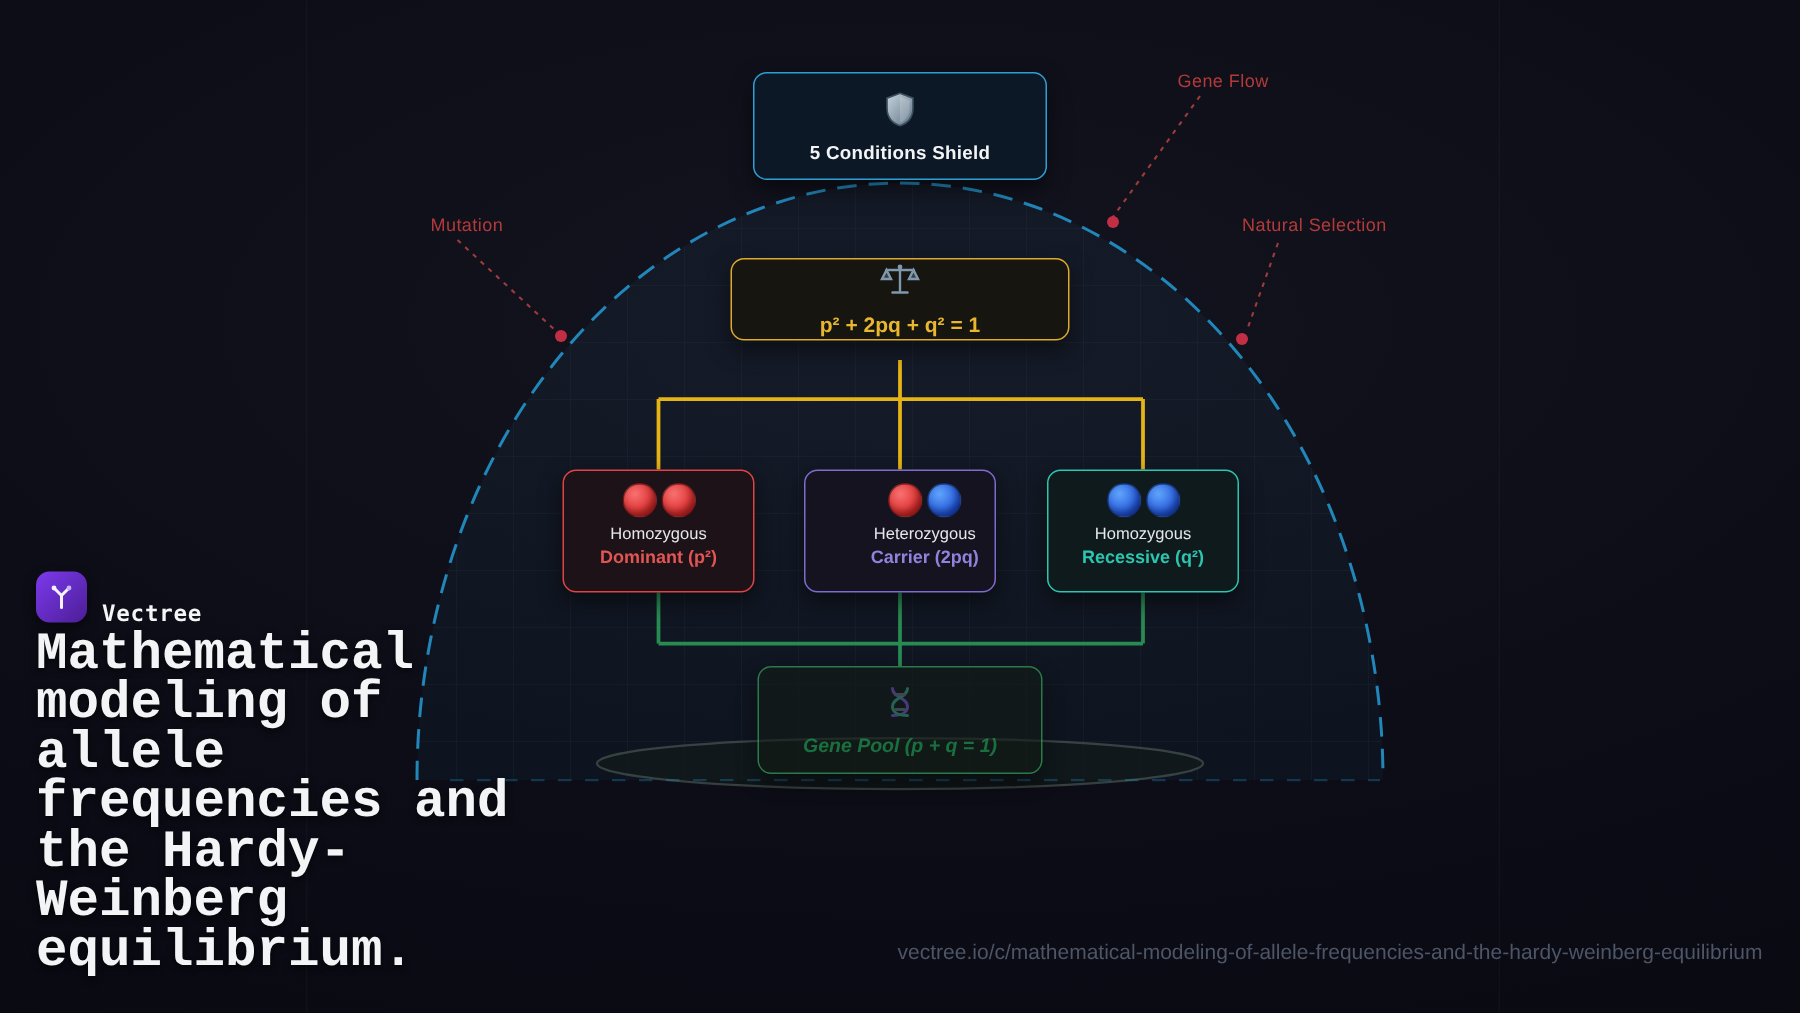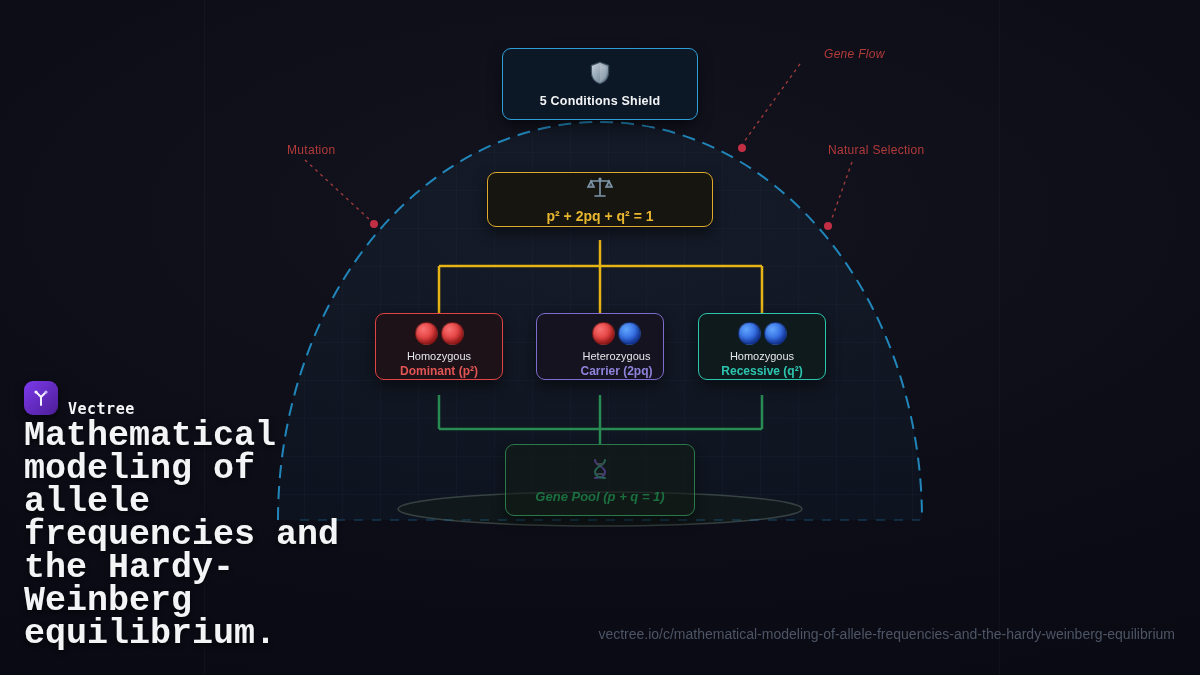--- a/index.html
+++ b/index.html
@@ -19,21 +19,21 @@
     box-shadow:0 6px 14px rgba(0,0,0,0.5);
     display:flex; flex-direction:column; align-items:center; justify-content:center;
   }
   .node .icon { line-height:1; margin-bottom:5px; }
   .node-label { color:#f3f4f6; font-weight:bold; font-size:12.5px; letter-spacing:0.2px; }
 
   .shield-node { left:502px; top:48px; width:196px; height:72px; background:#0d1826; }
   .formula-node { left:487px; top:172px; width:226px; height:55px; background:#16150f; }
   .formula-label { font-size:14px; font-weight:bold; color:#e8b62f; }
 
-  .genotype-node { top:313px; width:128px; height:67px; padding-top:8px; justify-content:flex-start; }
+  .genotype-node { top:313px; width:128px; height:82px; padding-top:8px; justify-content:flex-start; }
   .tint-red    { background:#1d1217; }
   .tint-purple { background:#161320;padding-left:33px; }
   .tint-teal   { background:#0f1a1c; }
   .alleles { display:flex; gap:3px; margin-bottom:5px; }
   .allele { width:23px; height:23px; border-radius:50%; border:1px solid rgba(0,0,0,0.45);
             box-shadow:inset -2px -3px 4px rgba(0,0,0,0.35); }
   .g-line1 { color:#e5e7eb; font-size:11px; margin-bottom:2px; }
   .g-line2 { font-size:12px; font-weight:bold; }
 
   .genepool-node { left:505px; top:444px; width:190px; height:72px;
@@ -160,21 +160,21 @@
       <svg width="24" height="24" viewBox="0 0 24 24" fill="none" stroke-width="2" stroke-linecap="round">
         <path d="M7 3 C7 9 17 9 17 15 C17 19 13 21 7 21" stroke="#7c5bd6"></path>
         <path d="M17 3 C17 9 7 9 7 15 C7 19 11 21 17 21" stroke="#3aa88a"></path>
         <line x1="9" y1="7" x2="15" y2="7" stroke="#6b7280"></line>
         <line x1="9" y1="17" x2="15" y2="17" stroke="#6b7280"></line>
       </svg>
     </div>
     <div class="genepool-label" style="color: rgb(30, 138, 76); font-style: italic;">Gene Pool (p + q = 1)</div>
   </div>
 
-  <div class="force-label" style="left: 824px; top: 47px; color: rgb(179, 58, 58); font-style: italic;">Gene Flow</div>
+  <div class="force-label" style="left: 785px; top: 47px; color: rgb(179, 58, 58);">Gene Flow</div>
   <div class="force-label" style="left: 287px; top: 143px; color: rgb(179, 58, 58);">Mutation</div>
   <div class="force-label" style="left: 828px; top: 143px; color: rgb(179, 58, 58);">Natural Selection</div>
 
   <div class="logo">
     <svg width="20" height="20" viewBox="0 0 20 20" fill="none" stroke="#f5f3ff" stroke-width="2" stroke-linecap="round">
       <path d="M10 17 V9"></path>
       <path d="M10 9 L5 4"></path>
       <path d="M10 9 L15 4"></path>
       <circle cx="5" cy="4" r="1.6" fill="#f5f3ff" stroke="none"></circle>
       <circle cx="15" cy="4" r="1.6" fill="#c4b5fd" stroke="none"></circle>

